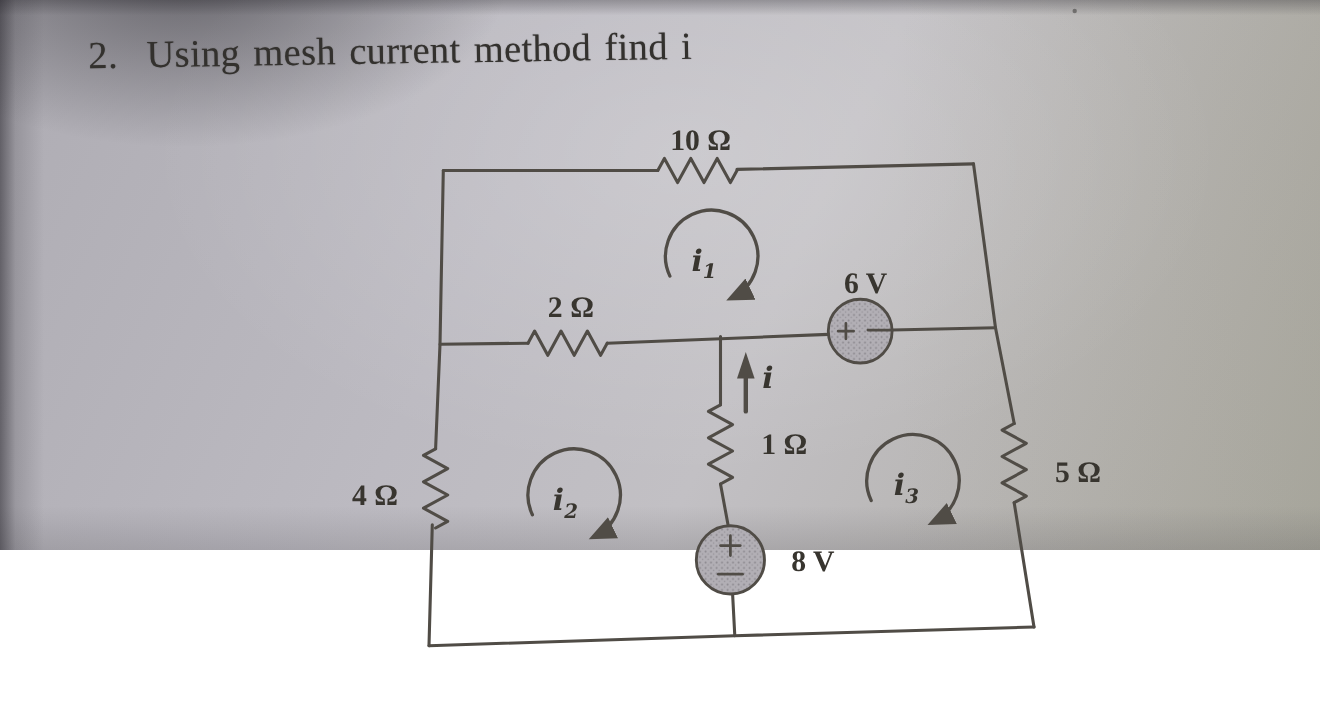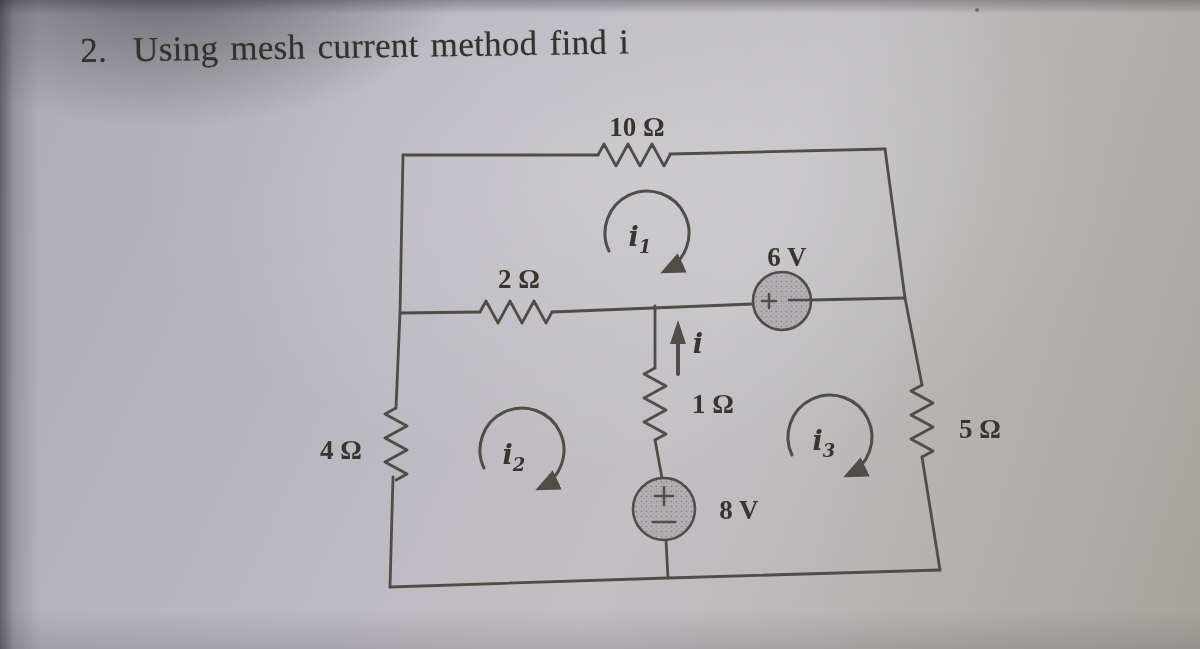--- a/index.html
+++ b/index.html
@@ -1,21 +1,21 @@
 <!DOCTYPE html>
 <html><head>
 <meta charset="utf-8">
 <style>
   html,body{margin:0;padding:0;}
   body{
     width:1200px;height:649px;overflow:hidden;
     font-family:"Liberation Serif","DejaVu Serif",serif;
   }
   .photo{
-    position:relative;width:1200px;height:649px;
+    position:relative;width:1200px;height:500px;
     background:
       radial-gradient(ellipse 420px 220px at 14% -4%, rgba(28,27,32,0.50), rgba(28,27,32,0) 70%),
       linear-gradient(90deg, rgba(35,33,40,0.55) 0px, rgba(35,33,40,0.18) 14px, rgba(35,33,40,0) 40px),
       linear-gradient(180deg, rgba(40,38,44,0.32) 0px, rgba(40,38,44,0) 14px),
       linear-gradient(0deg, rgba(55,53,58,0.16) 0px, rgba(55,53,58,0) 40px),
       radial-gradient(ellipse 700px 420px at 52% 28%, rgba(255,255,255,0.20), rgba(255,255,255,0) 70%),
       linear-gradient(90deg, rgba(0,0,0,0) 68%, rgba(148,146,128,0.20) 100%),
       linear-gradient(115deg, #aeacb3 0%, #bcbac1 38%, #c2c0c4 58%, #b2b0ab 88%, #abaaa2 100%);
   }
   .title-row{

